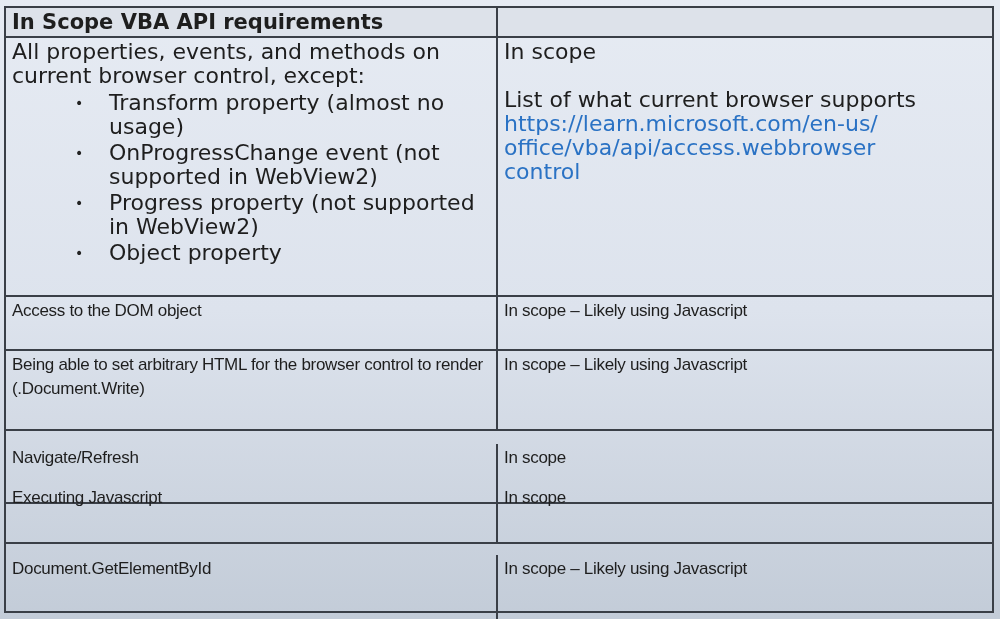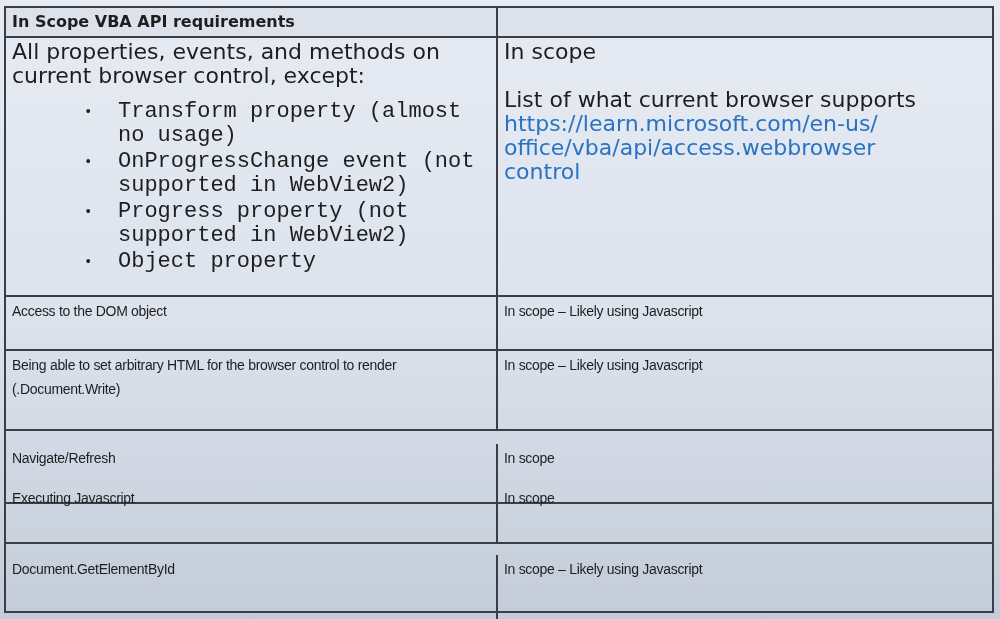--- a/index.html
+++ b/index.html
@@ -25,30 +25,30 @@
     .cell {
       position: absolute; top: 0; bottom: 0;
       box-sizing: border-box;
       padding: 2px 6px;
       font-size: 22px;
       line-height: 24px;
       overflow: hidden;
     }
     .cell.c1 { left: 0; width: 492px; border-right: 2px solid #3a3f47; }
     .cell.c2 { left: 492px; right: 0; }
-    .header .cell { font-weight: bold; font-size: 16px; line-height: 26px; padding-top: 1px; background: #dde2ea; }
-    .bullets { list-style: none; margin: 12px; padding: 0 0 0 60px; font-family: Liberation Mono, monospace; }
+    .header .cell { font-weight: bold; font-size: 21px; line-height: 26px; padding-top: 1px; background: #dde2ea; }
+    .bullets { list-style: none; margin: 3px; padding: 0 0 0 60px; }
     .bullets li { position: relative; padding-left: 34px; margin-top: 2px; }
     .bullets li::before {
       content: "\2022"; position: absolute; left: 0; top: 0;
       font-size: 14px; color: #222;
     }
     .gap { height: 24px; }
     .link { color: #2a72c4; cursor: pointer; }
-    .narrow { font-family: "Liberation Sans", sans-serif; letter-spacing: -0.3px; font-size: 14px; }
+    .narrow { font-family: "Liberation Sans", sans-serif; letter-spacing: -0.3px; font-size: 17px; }
   </style>
 </head>
 <body>
 
 <div class="table">
 
   <div class="row header" style="top:0; height:30px;">
     <div class="cell c1">In Scope VBA API requirements</div>
     <div class="cell c2"></div>
   </div>

